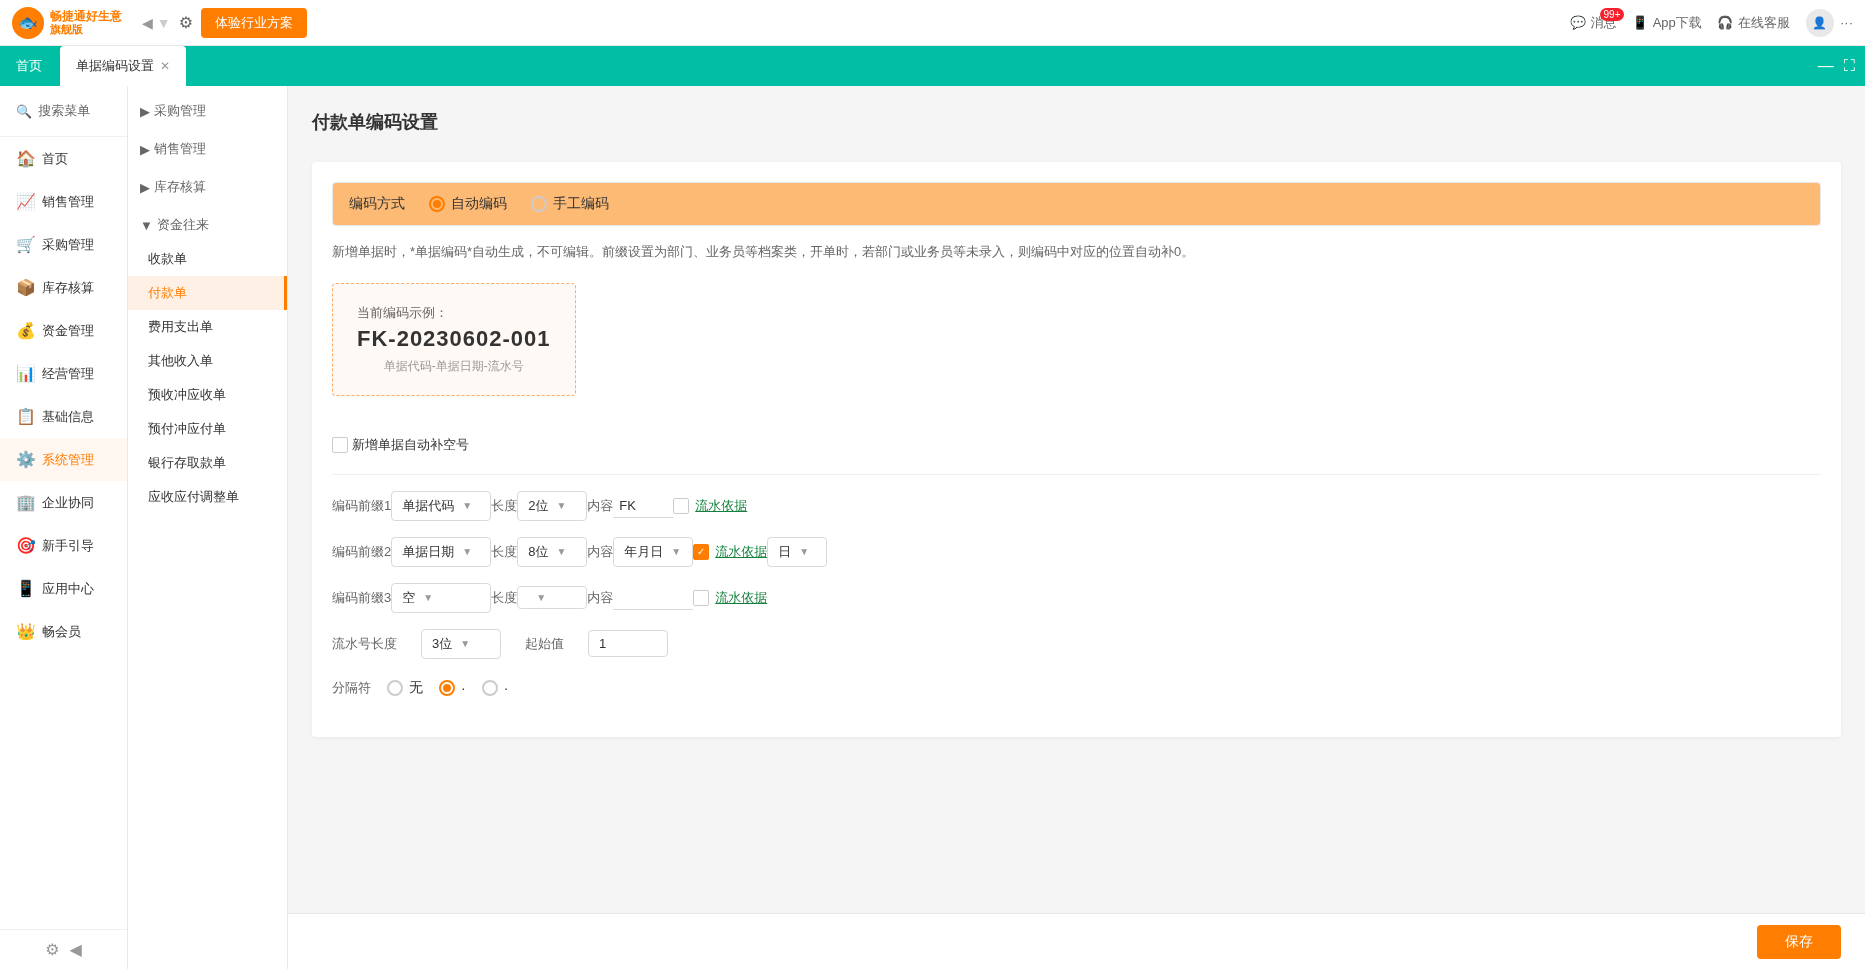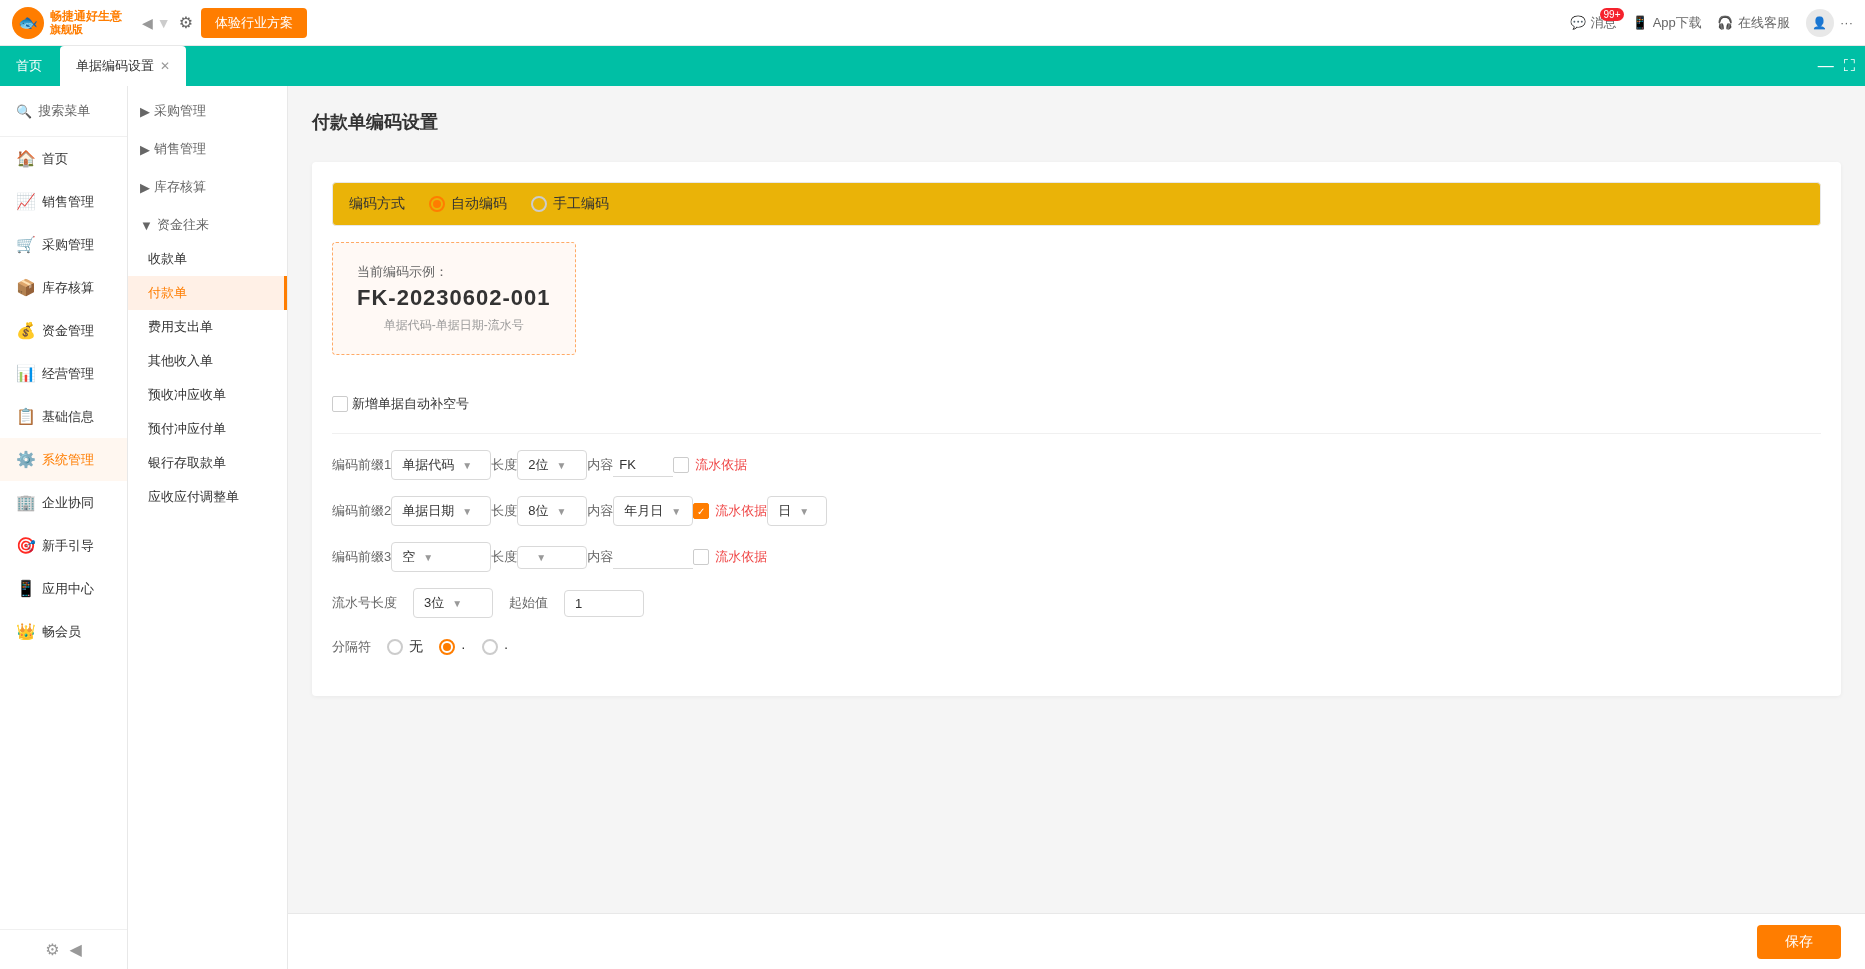--- a/index.html
+++ b/index.html
@@ -237,21 +237,21 @@
       padding: 20px;
       box-shadow: 0 1px 4px rgba(0,0,0,0.05);
     }
 
     
     .code-type-row {
       display: flex;
       align-items: center;
       gap: 24px;
       padding: 12px 16px;
-      background: #eab308;
+      background: #fdba74;
       border: 1px solid #e8e8e8;
       border-radius: 4px;
       margin-bottom: 16px;
     }
     .code-type-label { font-size: 14px; color: #333; }
     .radio-option {
       display: flex;
       align-items: center;
       gap: 6px;
       font-size: 14px;
@@ -385,27 +385,27 @@
     }
     .inline-checkbox-box.checked {
       background: #ff7d00;
       border-color: #ff7d00;
       display: flex;
       align-items: center;
       justify-content: center;
       color: white;
       font-size: 10px;
     }
-    .inline-checkbox-label { font-size: 13px; color: #ef4444; }
+    .inline-checkbox-label { font-size: 13px; color: #15803d; text-decoration: underline; }
 
     
     .serial-row {
       display: flex;
       align-items: center;
-      gap: 16px;
+      gap: 24px;
       margin-bottom: 20px;
     }
     .serial-label { font-size: 13px; color: #666; }
 
     
     .sep-row {
       display: flex;
       align-items: center;
       gap: 16px;
       margin-bottom: 20px;
@@ -624,20 +624,21 @@
             <div class="radio-circle checked"></div>
             <span>自动编码</span>
           </label>
           <label class="radio-option">
             <div class="radio-circle"></div>
             <span>手工编码</span>
           </label>
         </div>
 
         
+        <div class="info-text">新增单据时，*单据编码*自动生成，不可编辑。前缀设置为部门、业务员等档案类，开单时，若部门或业务员等未录入，则编码中对应的位置自动补0。</div>
 
         
         <div class="preview-box">
           <div style="font-size:13px;color:#666;margin-bottom:4px;">当前编码示例：</div>
           <div class="preview-code">FK-20230602-001</div>
           <div class="preview-desc">单据代码-单据日期-流水号</div>
         </div>
 
         
         <div class="checkbox-auto-fill">

